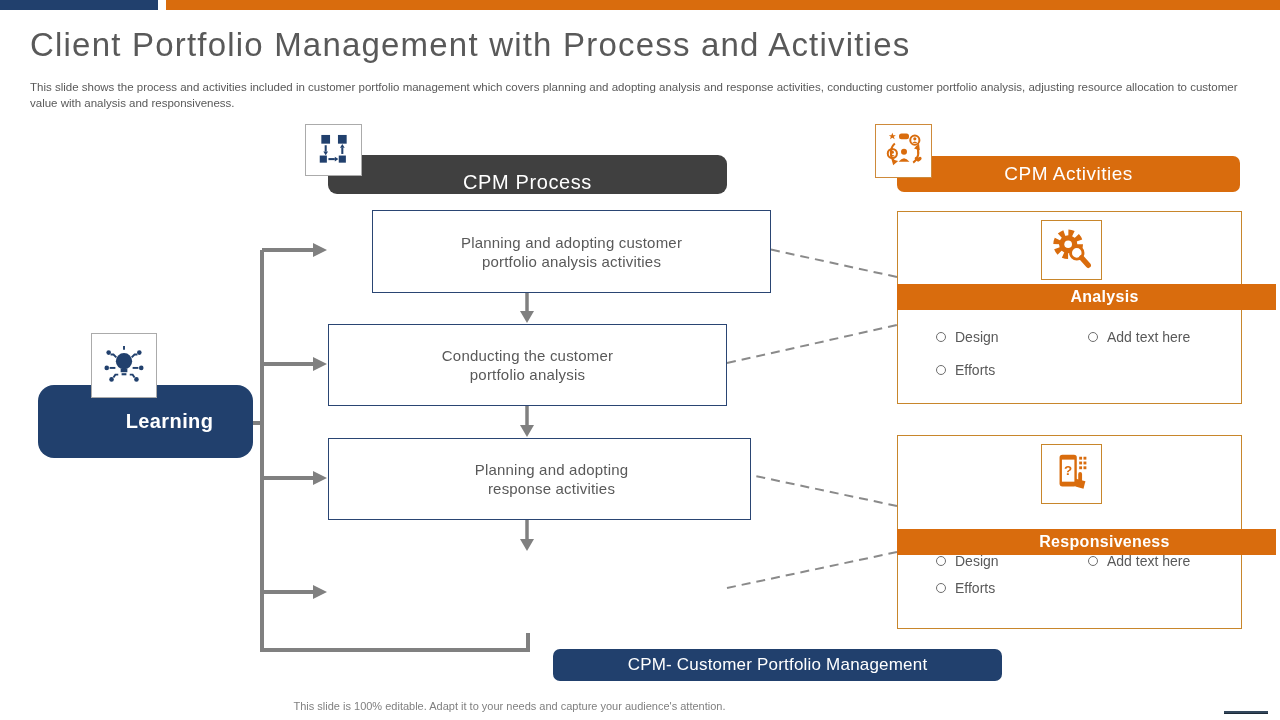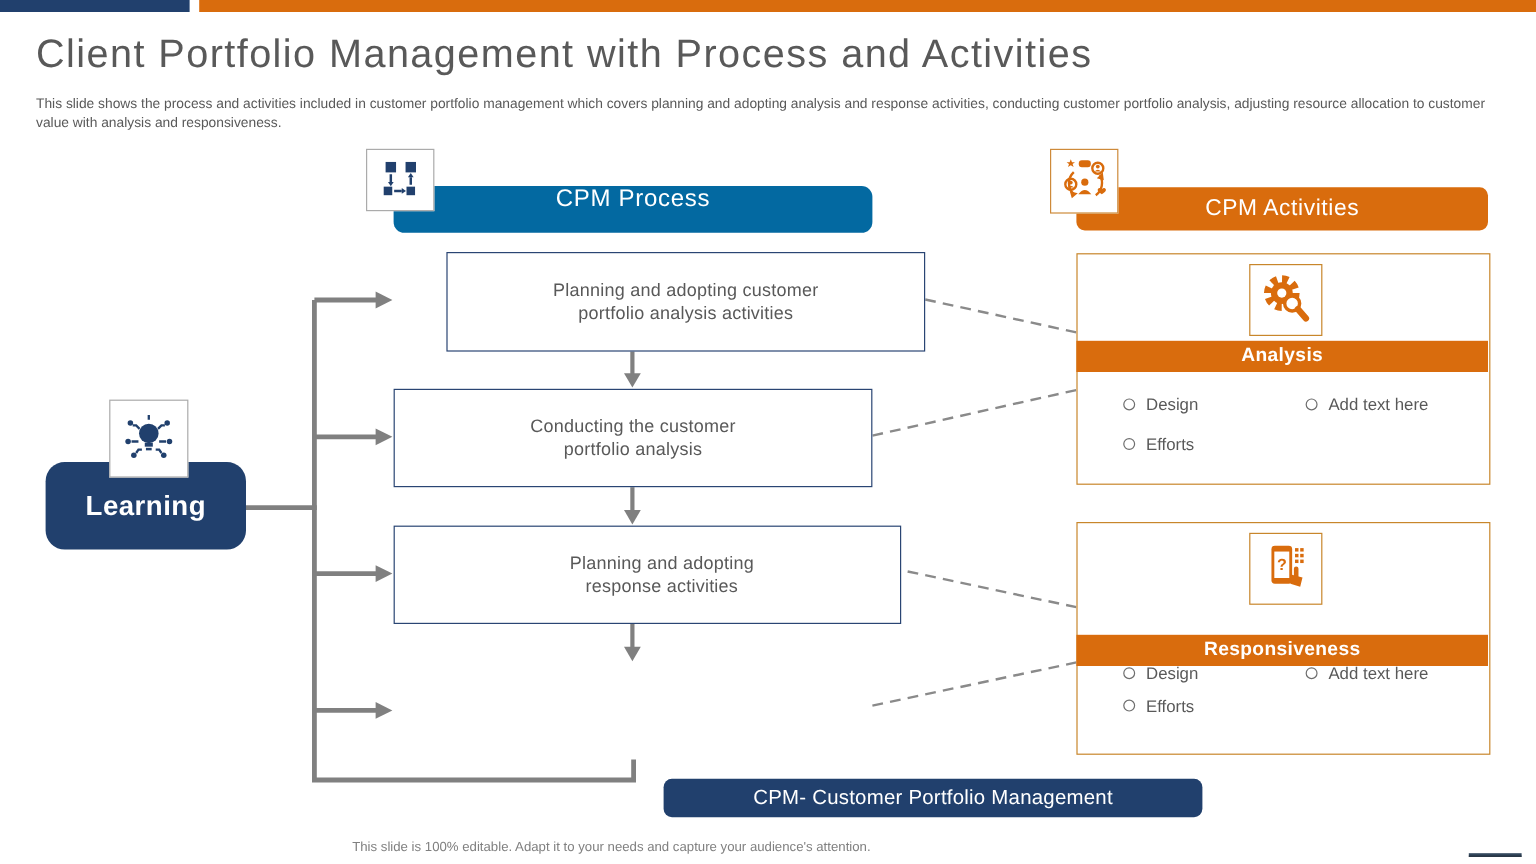--- a/index.html
+++ b/index.html
@@ -16,57 +16,57 @@
   
   #title{left:30px;top:26px;width:1230px;font-size:33px;font-weight:400;
          color:#595959;letter-spacing:1.2px;}
   #subtitle{left:30px;top:80px;width:1215px;font-size:11.5px;line-height:1.35;
             color:#595959;}
 
   
   #connectors{left:0;top:0;width:1280px;height:720px;pointer-events:none;}
 
   
-  #process-header{left:328px;top:155px;width:399px;height:39px;background:#0369a1;
-    border-radius:9px;display:flex;align-items:flex-start;justify-content:center;
+  #process-header{left:328px;top:155px;width:399px;height:39px;background:#404040;
+    border-radius:9px;display:flex;align-items:flex-end;justify-content:center;
     color:#ffffff;font-size:20px;letter-spacing:.6px;}
   #process-icon-box{left:305px;top:124px;width:55px;height:50px;background:#ffffff;
     border:1px solid #ABABAB;display:flex;align-items:center;justify-content:center;z-index:3;}
 
   .step{left:328px;width:397px;background:#ffffff;border:1px solid #2A4573;
     display:flex;align-items:center;justify-content:center;text-align:center;
     color:#595959;font-size:15px;line-height:19px;letter-spacing:.2px;}
   .step-text{white-space:pre-line;}
   #step1{top:210px;height:81px;margin-left:44px;}
   #step2{top:324px;height:80px;}
   #step3{top:438px;height:80px;padding-left:24px;}
   #step4{top:552px;height:80px;}
 
   
   #learning-box{left:38px;top:385px;width:167px;height:73px;background:#21406D;
     border-radius:16px;display:flex;align-items:center;justify-content:center;
-    color:#ffffff;font-size:23px;font-weight:bold;letter-spacing:.4px;}
+    color:#ffffff;font-size:20px;font-weight:bold;letter-spacing:.4px;padding-left:48px;}
   #learning-icon-box{left:91px;top:333px;width:64px;height:63px;background:#ffffff;
     border:1px solid #ABABAB;display:flex;align-items:center;justify-content:center;z-index:3;}
 
   
   #activities-header{left:897px;top:156px;width:343px;height:36px;background:#D96C0D;
     border-radius:7px;display:flex;align-items:center;justify-content:center;
     color:#ffffff;font-size:19px;letter-spacing:.5px;}
   #activities-icon-box{left:875px;top:124px;width:55px;height:52px;background:#ffffff;
     border:1px solid #CE8A3A;display:flex;align-items:center;justify-content:center;z-index:3;}
 
   .card{left:897px;width:343px;background:#ffffff;border:1px solid #C8862B;}
   #card-analysis{top:211px;height:191px;}
   #card-responsiveness{top:435px;height:192px;}
   .card-icon-box{position:absolute;left:143px;top:8px;width:59px;height:58px;
     background:#ffffff;border:1px solid #C8862B;display:flex;align-items:center;justify-content:center;}
   .card-band{position:absolute;left:-1px;width:343px;height:26px;background:#D96C0D;
     display:flex;align-items:center;justify-content:center;color:#ffffff;
-    font-size:16px;font-weight:bold;letter-spacing:.3px;}
+    font-size:16px;font-weight:bold;letter-spacing:.3px;padding-left:36px;}
   #card-analysis .card-band{top:72px;}
   #card-responsiveness .card-band{top:73px;margin-top:20px;}
   .bullet{position:absolute;display:flex;align-items:center;gap:9px;
     color:#595959;font-size:14px;}
   .bullet .dot{width:8px;height:8px;border:1.4px solid #6e6e6e;border-radius:50%;
     background:#ffffff;flex:none;}
 
   
   #abbr-bar{left:553px;top:649px;width:449px;height:32px;background:#21406D;
     border-radius:7px;display:flex;align-items:center;justify-content:center;

